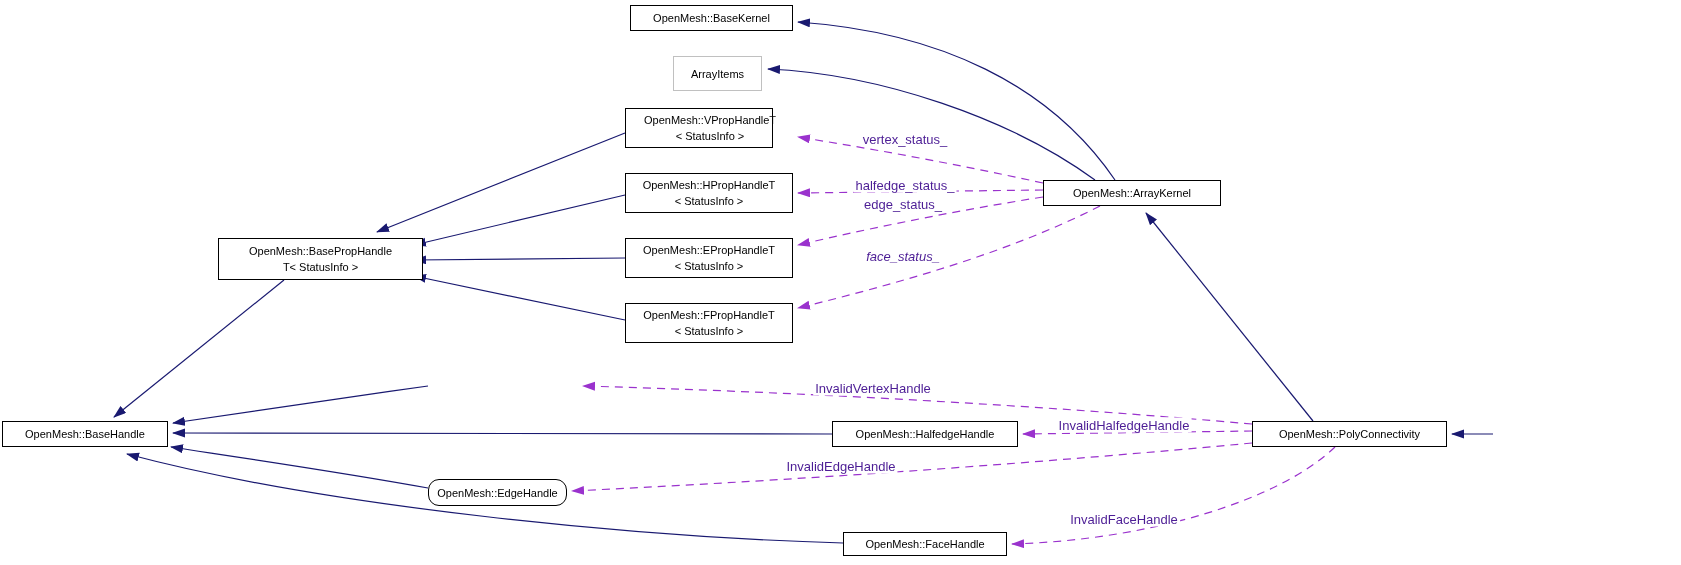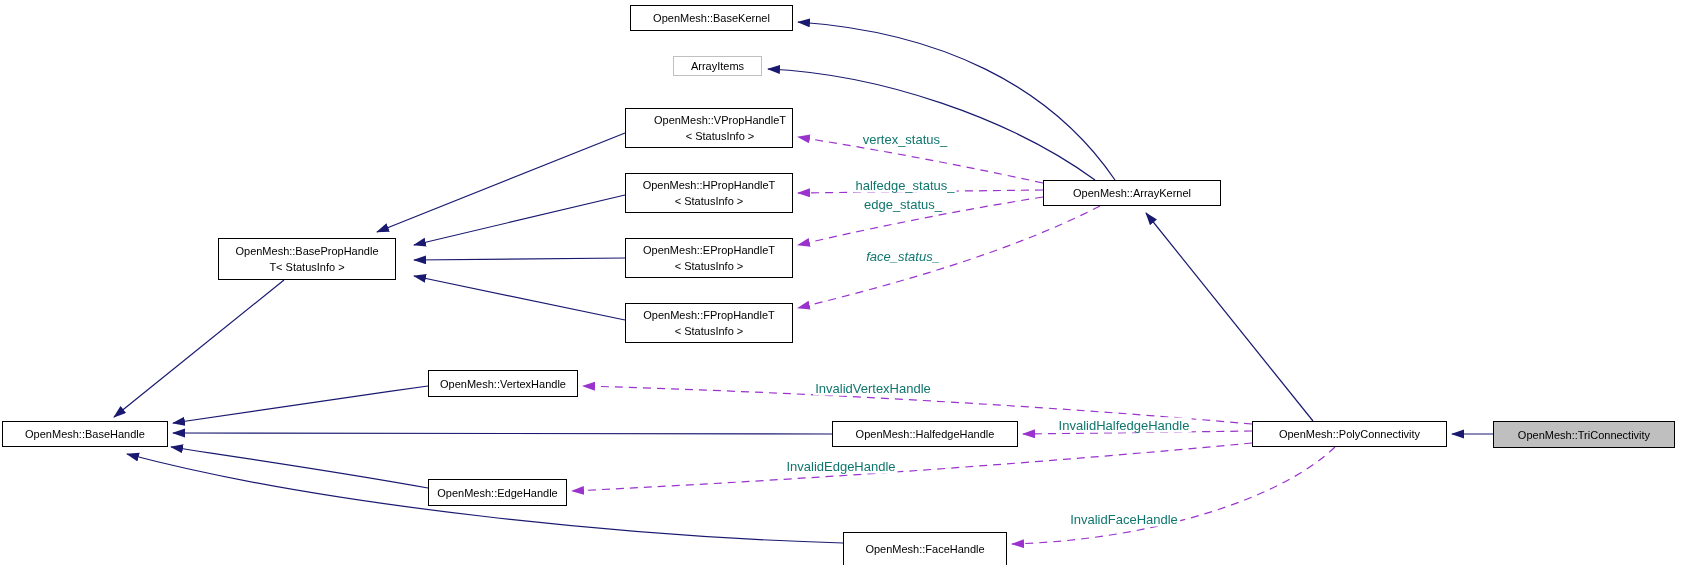--- a/index.html
+++ b/index.html
@@ -28,21 +28,21 @@
     text-align:center;
     cursor:pointer;
   }
   .node.external{border-color:#c0c0c0;cursor:default;}
   .node.focus{background:#bfbfbf;cursor:default;}
   .edge-label{
     position:absolute;
     transform:translate(-50%,-50%);
     font-size:13px;
     line-height:15px;
-    color:#0f766e;
+    color:#4c1d95;
     background:#ffffff;
     padding:0 2px;
     white-space:nowrap;
   }
 </style>
 </head>
 <body>
 
 <div class="canvas">
 
@@ -90,74 +90,68 @@
   <div class="edge-label" style="left:903px;top:256px;font-style:italic;">face_status_</div>
   <div class="edge-label" style="left:859px;top:388px;margin-left:14px;">InvalidVertexHandle</div>
   <div class="edge-label" style="left:1124px;top:425px;">InvalidHalfedgeHandle</div>
   <div class="edge-label" style="left:841px;top:466px;">InvalidEdgeHandle</div>
   <div class="edge-label" style="left:1124px;top:519px;">InvalidFaceHandle</div>
 
   <div class="node" style="left:630px;top:5px;width:163px;height:26px;">
     <span>OpenMesh::BaseKernel</span>
   </div>
 
-  <div class="node external" style="left:673px;top:56px;width:89px;height:20px;">
+  <div class="node external" style="left:673px;top:56px;width:89px;height:35px;">
     <span>ArrayItems</span>
   </div>
 
-  <div class="node" style="left:625px;top:108px;width:168px;height:40px;padding-left:22px;">
+  <div class="node" style="left:625px;top:108px;width:148px;height:40px;padding-left:22px;">
     <span>OpenMesh::VPropHandleT</span>
     <span>&lt; StatusInfo &gt;</span>
   </div>
 
   <div class="node" style="left:625px;top:173px;width:168px;height:40px;">
     <span>OpenMesh::HPropHandleT</span>
     <span>&lt; StatusInfo &gt;</span>
   </div>
 
   <div class="node" style="left:625px;top:238px;width:168px;height:40px;">
     <span>OpenMesh::EPropHandleT</span>
     <span>&lt; StatusInfo &gt;</span>
   </div>
 
   <div class="node" style="left:625px;top:303px;width:168px;height:40px;">
     <span>OpenMesh::FPropHandleT</span>
     <span>&lt; StatusInfo &gt;</span>
   </div>
 
-  <div class="node" style="left:218px;top:238px;width:178px;height:42px;">
+  <div class="node" style="left:218px;top:238px;width:205px;height:42px;">
     <span>OpenMesh::BasePropHandle</span>
     <span>T&lt; StatusInfo &gt;</span>
   </div>
 
   <div class="node" style="left:2px;top:421px;width:166px;height:26px;">
     <span>OpenMesh::BaseHandle</span>
   </div>
 
-  <div class="node" style="left:428px;top:370px;width:150px;height:27px;">
-    <span>OpenMesh::VertexHandle</span>
-  </div>
 
   <div class="node" style="left:832px;top:421px;width:186px;height:26px;align-items:center;">
     <span>OpenMesh::HalfedgeHandle</span>
   </div>
 
-  <div class="node" style="left:428px;top:479px;width:139px;height:27px;">
+  <div class="node" style="left:428px;top:479px;width:139px;height:27px;border-radius:11px;">
     <span>OpenMesh::EdgeHandle</span>
   </div>
 
-  <div class="node" style="left:843px;top:532px;width:164px;height:34px;">
+  <div class="node" style="left:843px;top:532px;width:164px;height:24px;">
     <span>OpenMesh::FaceHandle</span>
   </div>
 
   <div class="node" style="left:1043px;top:180px;width:178px;height:26px;align-items:center;">
     <span>OpenMesh::ArrayKernel</span>
   </div>
 
   <div class="node" style="left:1252px;top:421px;width:195px;height:26px;">
     <span>OpenMesh::PolyConnectivity</span>
   </div>
 
-  <div class="node focus" style="left:1493px;top:421px;width:182px;height:27px;">
-    <span>OpenMesh::TriConnectivity</span>
-  </div>
 
 </div>
 
 </body></html>

